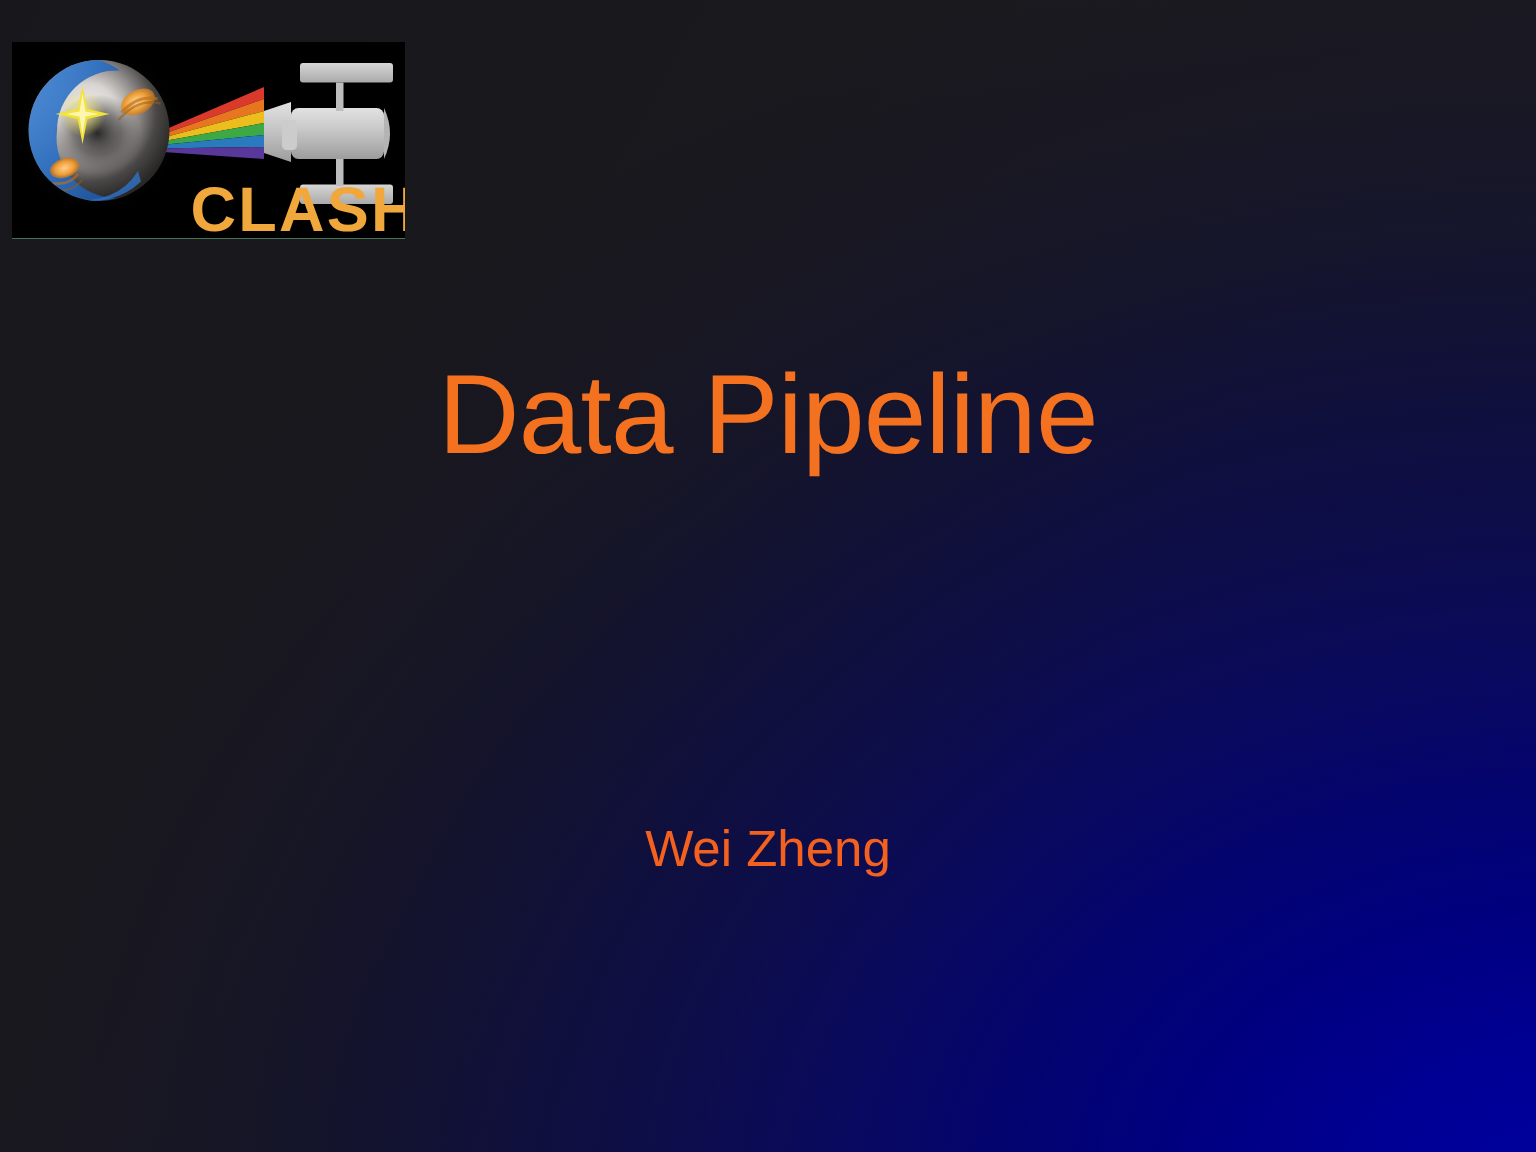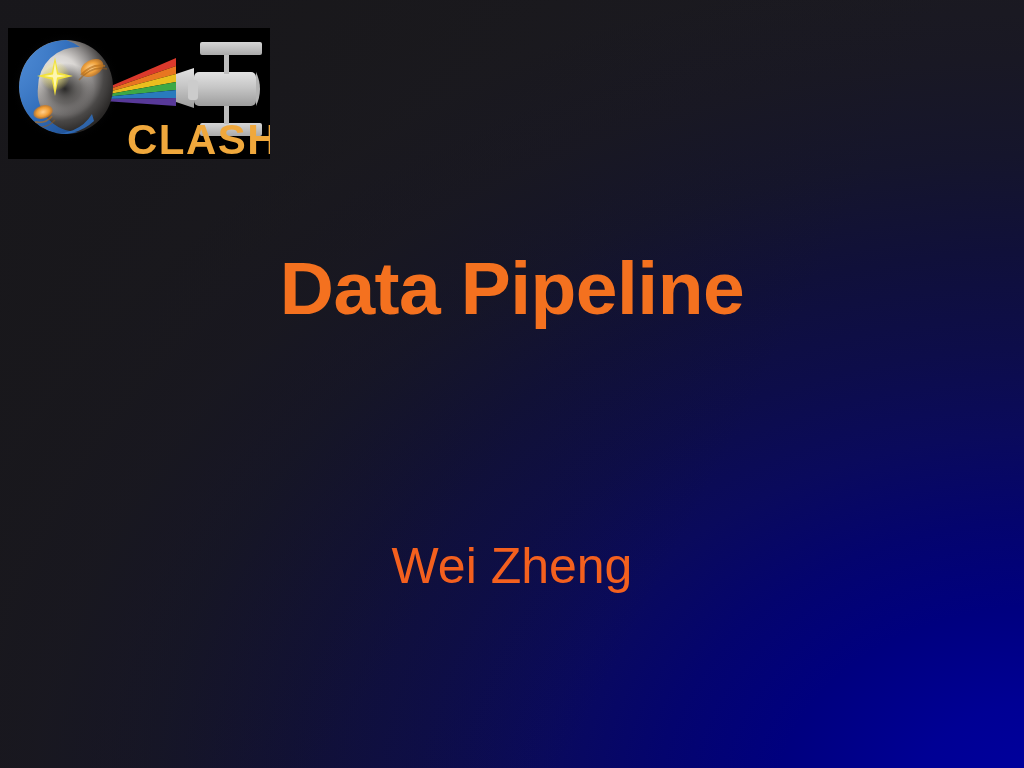--- a/index.html
+++ b/index.html
@@ -61,41 +61,41 @@
 
   
   #title-block {
     position: absolute;
     left: 0;
     top: 236px;
     width: 1024px;
     text-align: center;
   }
   #slide-title {
-    margin: 12px;
+    margin: 0;
     font-family: "Liberation Sans", sans-serif;
-    font-weight: bold;
+    font-weight: normal;
     font-size: 75px;
     line-height: 1.08;
     letter-spacing: -0.5px;
     color: #f4711f;
     white-space: pre;
   }
   #subtitle-block {
     position: absolute;
     left: 0;
     top: 538px;
     width: 1024px;
     text-align: center;
   }
   .subtitle-line {
     margin: 0;
     font-family: "Liberation Sans", sans-serif;
     font-weight: normal;
-    font-size: 50px;
+    font-size: 34px;
     line-height: 57px;
     color: #f4601e;
     white-space: pre;
   }
 </style>
 </head>
 <body>
 
 <div id="slide">
 

